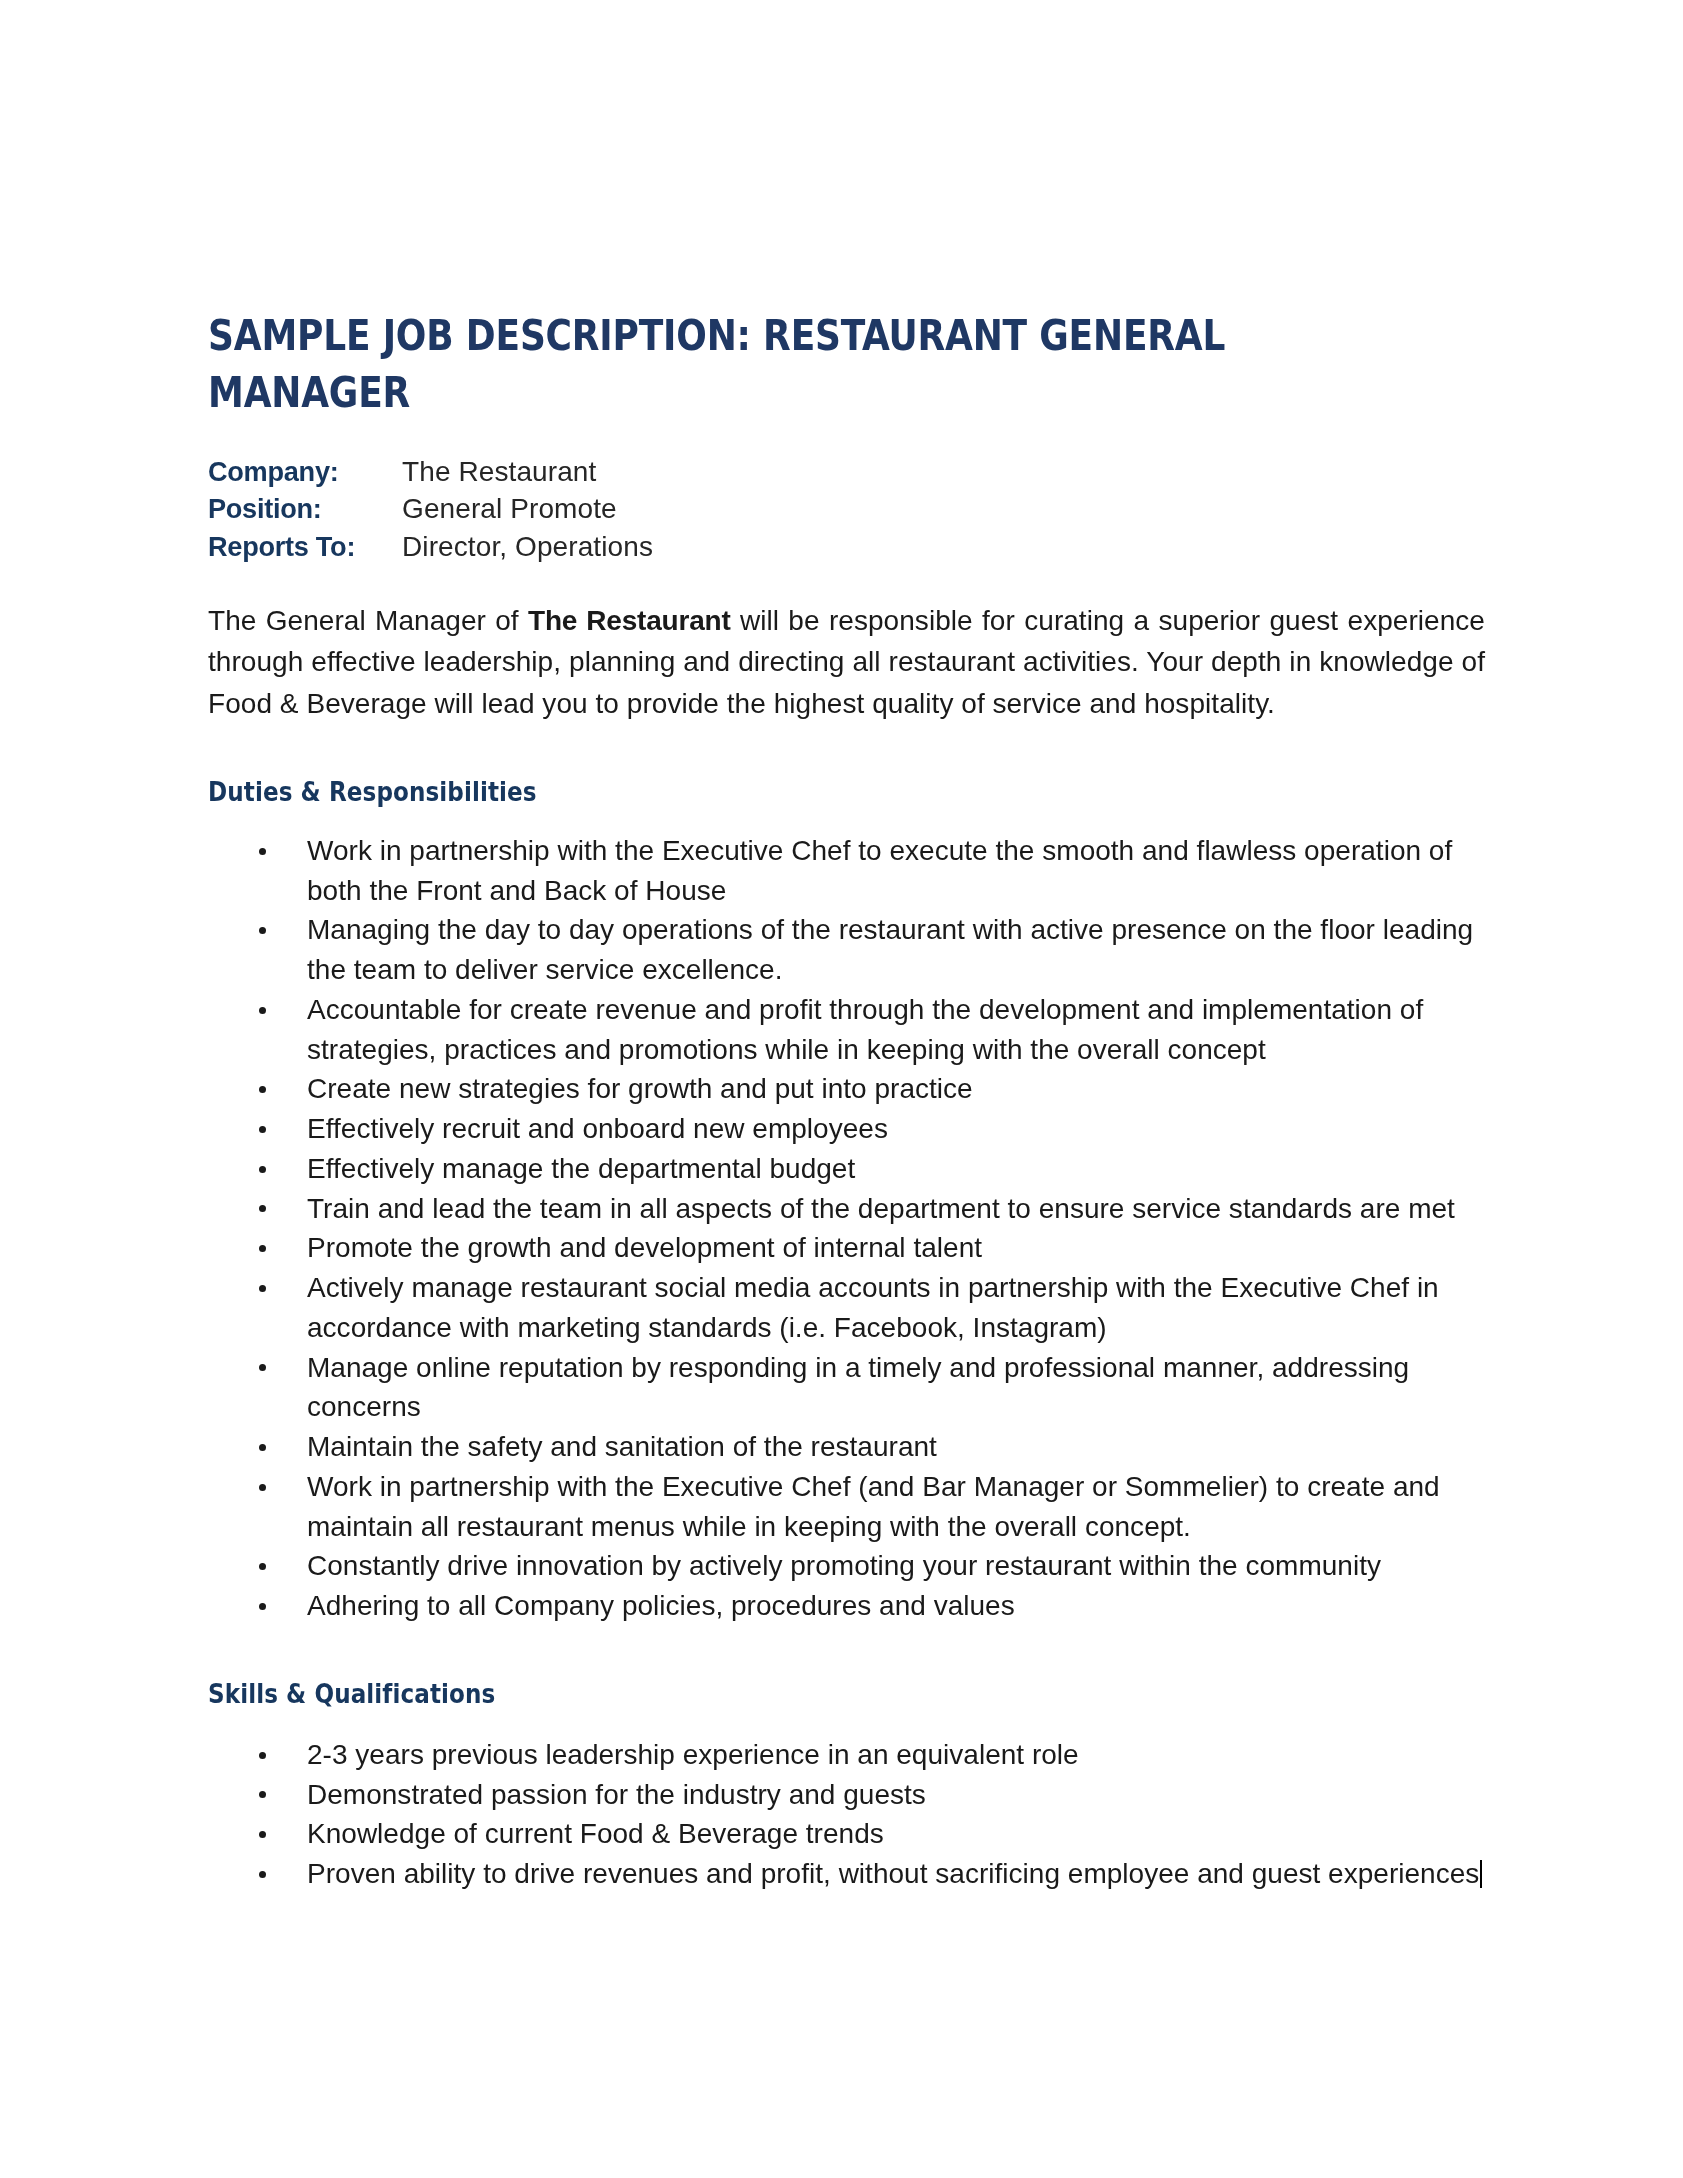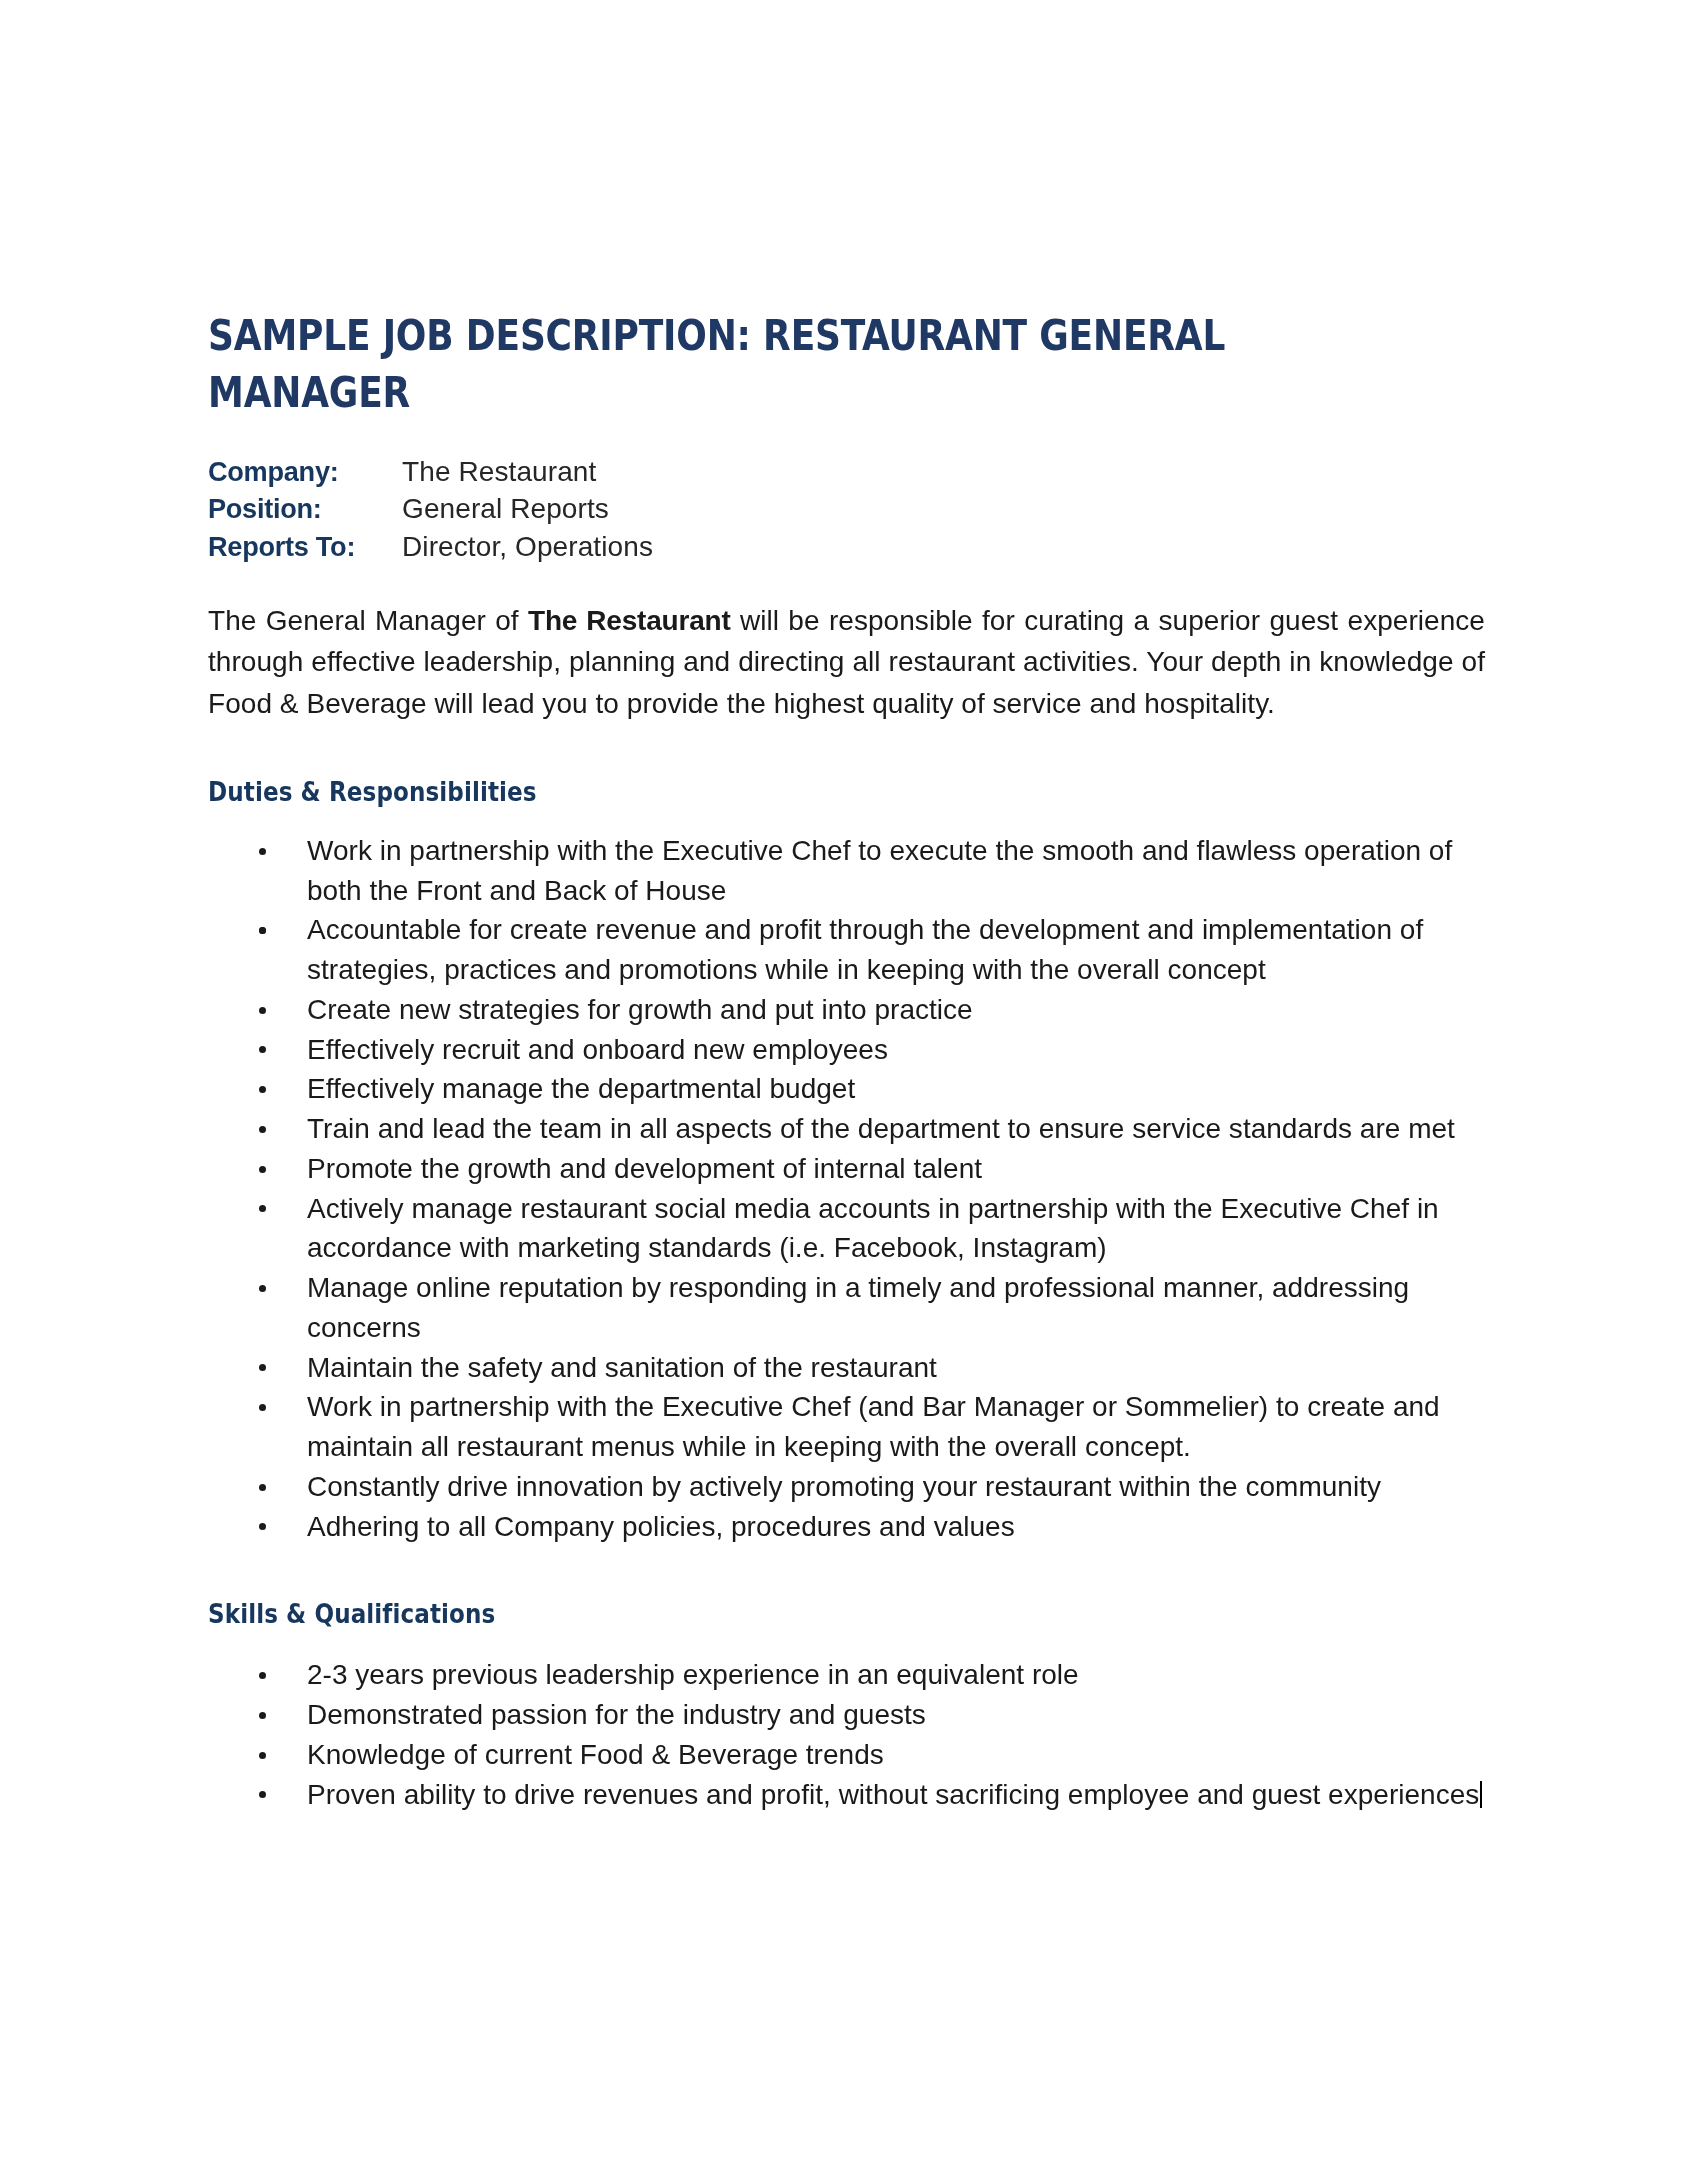--- a/index.html
+++ b/index.html
@@ -147,37 +147,37 @@
 
     <h1 class="doc-title">SAMPLE JOB DESCRIPTION: RESTAURANT GENERAL MANAGER</h1>
 
     <div class="meta-block">
       <div class="meta-row">
         <span class="meta-label">Company:</span>
         <span class="meta-value">The Restaurant</span>
       </div>
       <div class="meta-row">
         <span class="meta-label">Position:</span>
-        <span class="meta-value">General Reports</span>
+        <span class="meta-value">General Promote</span>
       </div>
       <div class="meta-row">
         <span class="meta-label">Reports To:</span>
         <span class="meta-value">Director, Operations</span>
       </div>
     </div>
 
     <p class="intro">
       <span>The General Manager of </span><b>The Restaurant</b><span> will be responsible for curating a superior guest experience through effective leadership, planning and directing all restaurant activities.   Your depth in knowledge of Food &amp; Beverage will lead you to provide the highest quality of service and hospitality.</span>
     </p>
 
     <h2 class="section-heading">Duties &amp; Responsibilities</h2>
 
     <ul class="bullet-list">
       <li class="bullet-item"><span class="dot"></span><span>Work in partnership with the Executive Chef to execute the smooth and flawless operation of both the Front and Back of House</span></li>
-      <li class="bullet-item"><span class="dot"></span></li>
+      <li class="bullet-item"><span class="dot"></span><span>Managing the day to day operations of the restaurant with active presence on the floor leading the team to deliver service excellence.</span></li>
       <li class="bullet-item"><span class="dot"></span><span>Accountable for create revenue and profit through the development and implementation of strategies, practices and promotions while in keeping with the overall concept</span></li>
       <li class="bullet-item"><span class="dot"></span><span>Create new strategies for growth and put into practice</span></li>
       <li class="bullet-item"><span class="dot"></span><span>Effectively recruit and onboard new employees</span></li>
       <li class="bullet-item"><span class="dot"></span><span>Effectively manage the departmental budget</span></li>
       <li class="bullet-item"><span class="dot"></span><span>Train and lead the team in all aspects of the department to ensure service standards are met</span></li>
       <li class="bullet-item"><span class="dot"></span><span>Promote the growth and development of internal talent</span></li>
       <li class="bullet-item"><span class="dot"></span><span>Actively manage restaurant social media accounts in partnership with the Executive Chef in accordance with marketing standards (i.e. Facebook, Instagram)</span></li>
       <li class="bullet-item"><span class="dot"></span><span>Manage online reputation by responding in a timely and professional manner, addressing concerns</span></li>
       <li class="bullet-item"><span class="dot"></span><span>Maintain the safety and sanitation of the restaurant</span></li>
       <li class="bullet-item"><span class="dot"></span><span>Work in partnership with the Executive Chef (and Bar Manager or Sommelier) to create and maintain all restaurant menus while in keeping with the overall concept.</span></li>

